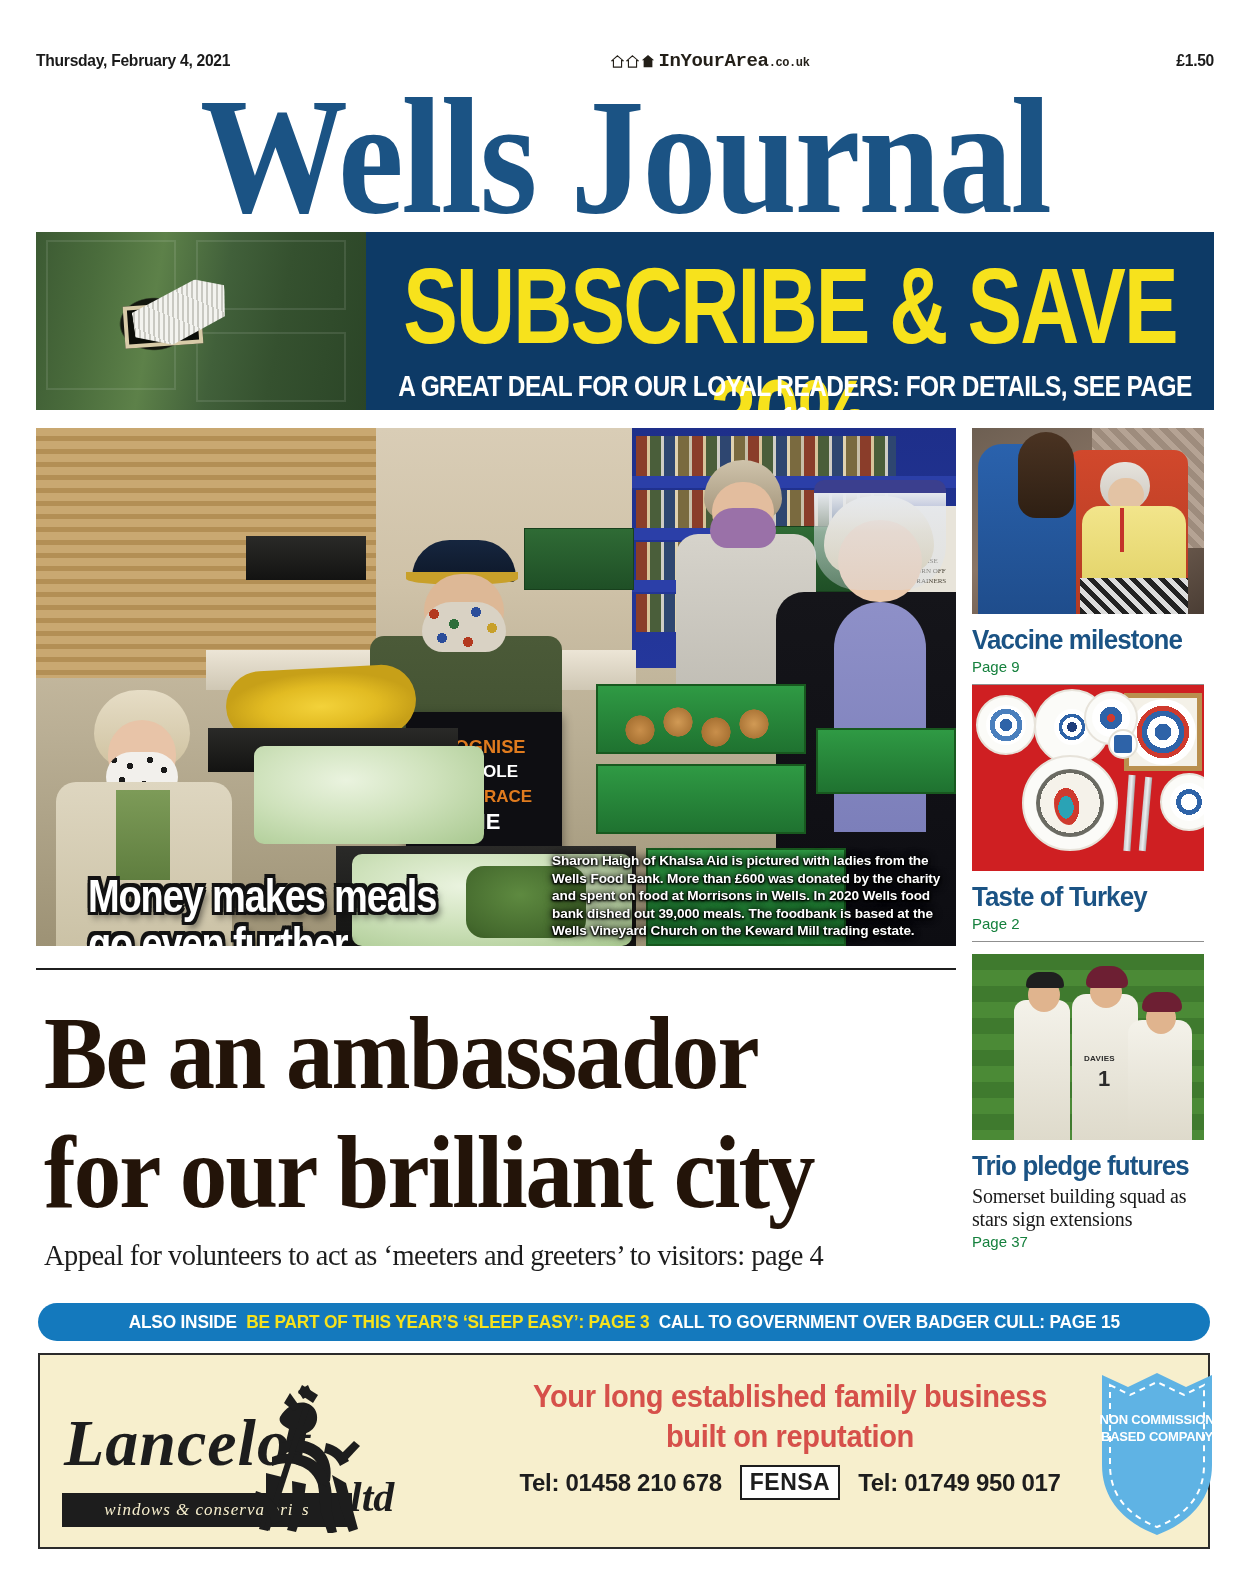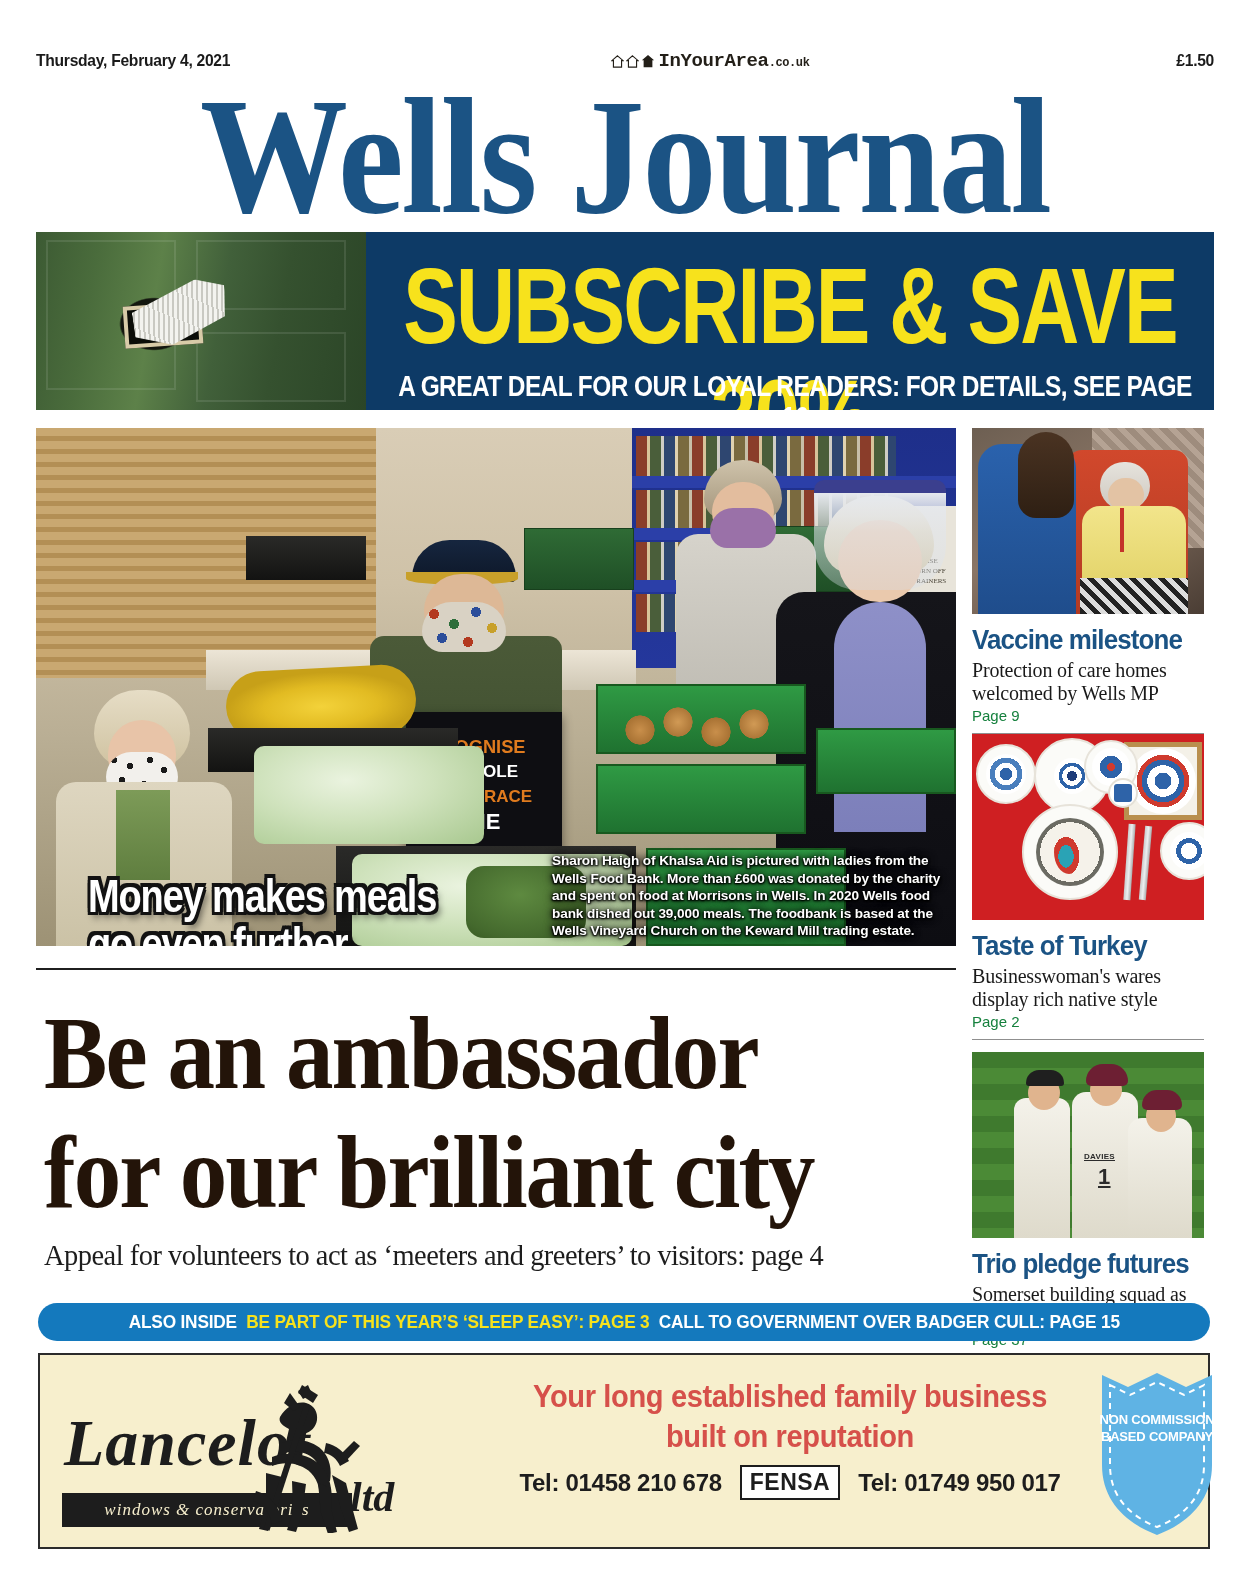--- a/index.html
+++ b/index.html
@@ -327,21 +327,21 @@
   .tk-plate { position:absolute; border-radius:50%; background:#fbfbf8; border:2px solid #e7e3da; }
   .tk-deco { position:absolute; border-radius:50%; }
   .tk-fork, .tk-knife { position:absolute; background: linear-gradient(90deg,#c8cacb 0%, #eceef0 50%, #a9abac 100%); }
   .tk-wood { position:absolute; left:152px; top:8px; width:78px; height:78px; border:5px solid #b98f4e; background:#f4f1e8; }
 
   
   .ck-bg { position:absolute; inset:0; background: repeating-linear-gradient(180deg,#3f7a2e 0 16px,#4b8a36 16px 32px); }
   .ck-p { position:absolute; background: linear-gradient(180deg,#f4f2ea 0%, #dedacb 100%); }
   .ck-head { position:absolute; border-radius:50%; background:#e0b48e; }
   .ck-cap { position:absolute; border-radius:18px 18px 4px 4px; }
-  .ck-name { position:absolute; font-size:8px; font-weight:700; color:#2b2b2b; letter-spacing:.3px;text-decoration:underline; }
+  .ck-name { position:absolute; font-size:8px; font-weight:700; color:#2b2b2b; letter-spacing:.3px; }
 
   .side-head {
     font-family:"Liberation Sans", sans-serif; font-weight:700;
     font-size:27px; line-height:30px; color:#1b5384;
     letter-spacing:-0.9px; margin-top:11px;
     transform: scaleX(0.96); transform-origin:left top;
   }
   .side-standfirst {
     font-family:"Liberation Serif", serif; font-weight:400;
     font-size:20px; line-height:22.5px; color:#1a1a1a; margin-top:4px;
@@ -571,21 +571,20 @@
         <div class="vac-chair"></div>
         <div class="vac-pat-head"></div>
         <div class="vac-pat-face"></div>
         <div class="vac-pat-body"></div>
         <div class="vac-lanyard"></div>
         <div class="vac-skirt"></div>
         <div class="vac-nurse"></div>
         <div class="vac-nurse-hair"></div>
       </div>
       <div class="side-head">Vaccine milestone</div>
-      <div class="side-standfirst">Protection of care homes welcomed by Wells MP</div>
       <div class="side-page">Page 9</div>
       <div class="side-rule"></div>
     </div>
 
     <div class="side-card" style="margin-top:0;">
       <div class="side-photo">
         <div class="tk-bg"></div>
         <div class="tk-wood"></div>
         <div class="tk-deco" style="left:158px;top:14px;width:66px;height:66px;background:radial-gradient(circle,#2e63a8 0 18%,#fff 18% 34%,#2e63a8 34% 46%,#cf3a2e 46% 56%,#fff 56% 100%);"></div>
         <div class="tk-plate" style="left:4px;top:10px;width:60px;height:60px;"></div>
@@ -598,21 +597,20 @@
         <div class="tk-deco" style="left:64px;top:84px;width:68px;height:68px;background:radial-gradient(circle,#f5f2ea 0 62%,#6b6b63 62% 72%,#f5f2ea 72% 100%);"></div>
         <div class="tk-deco" style="left:82px;top:96px;width:30px;height:44px;background:radial-gradient(ellipse at 40% 60%,#2aa3b5 0 30%,#cf3a2e 30% 52%,transparent 52%);"></div>
         <div class="tk-deco" style="left:136px;top:44px;width:30px;height:30px;background:#fff;border:2px solid #e4e0d6;"></div>
         <div class="tk-deco" style="left:142px;top:50px;width:18px;height:18px;background:#2e63a8;border-radius:3px;"></div>
         <div class="tk-knife" style="left:154px;top:90px;width:7px;height:76px;transform:rotate(4deg);"></div>
         <div class="tk-fork" style="left:170px;top:92px;width:7px;height:74px;transform:rotate(5deg);"></div>
         <div class="tk-plate" style="left:188px;top:88px;width:58px;height:58px;"></div>
         <div class="tk-deco" style="left:198px;top:98px;width:38px;height:38px;background:radial-gradient(circle,#fff 0 30%,#2e63a8 30% 48%,#fff 48% 100%);"></div>
       </div>
       <div class="side-head">Taste of Turkey</div>
-      <div class="side-standfirst">Businesswoman's wares display rich native style</div>
       <div class="side-page">Page 2</div>
       <div class="side-rule"></div>
     </div>
 
     <div class="side-card" style="margin-top:12px;">
       <div class="side-photo">
         <div class="ck-bg"></div>
         <div class="ck-p" style="left:42px;top:46px;width:56px;height:140px;border-radius:12px 12px 0 0;"></div>
         <div class="ck-head" style="left:56px;top:24px;width:32px;height:34px;"></div>
         <div class="ck-cap" style="left:54px;top:18px;width:38px;height:16px;background:#1f1f1f;"></div>

